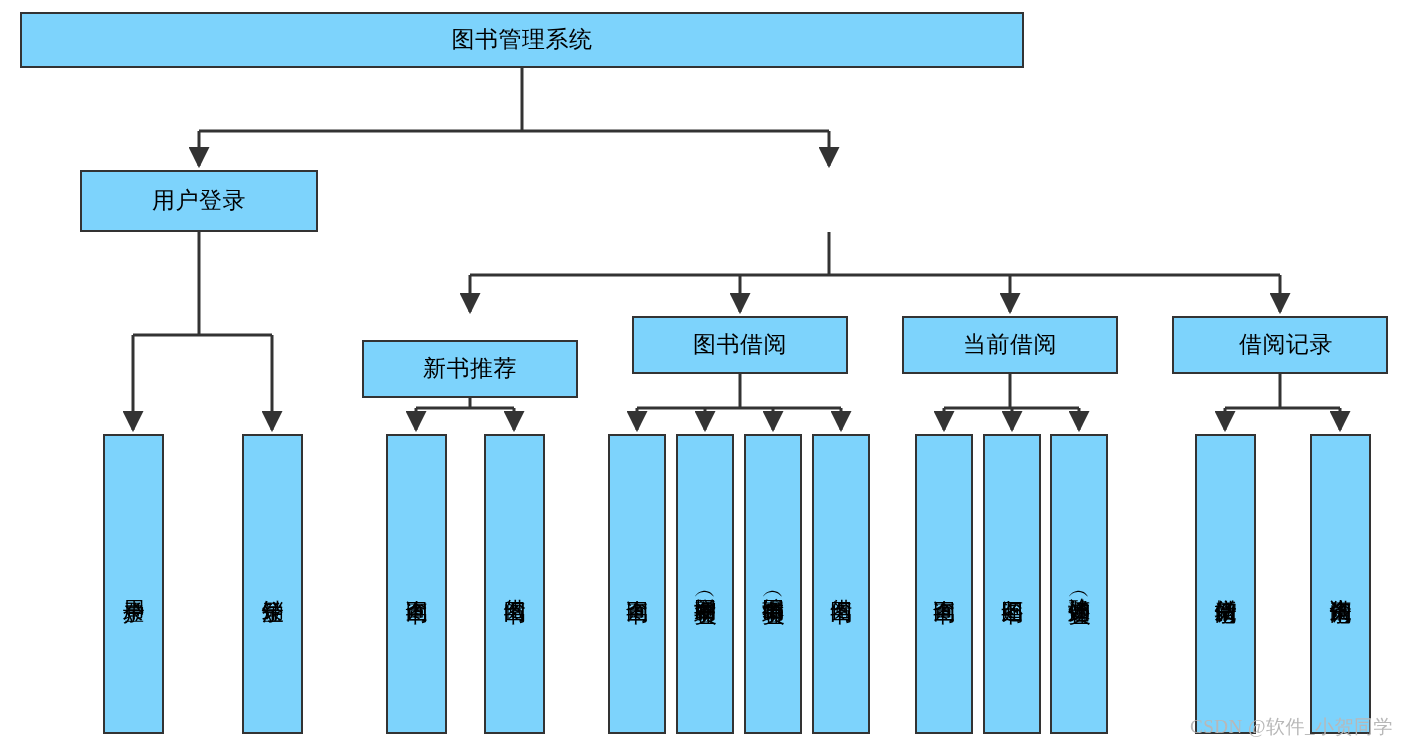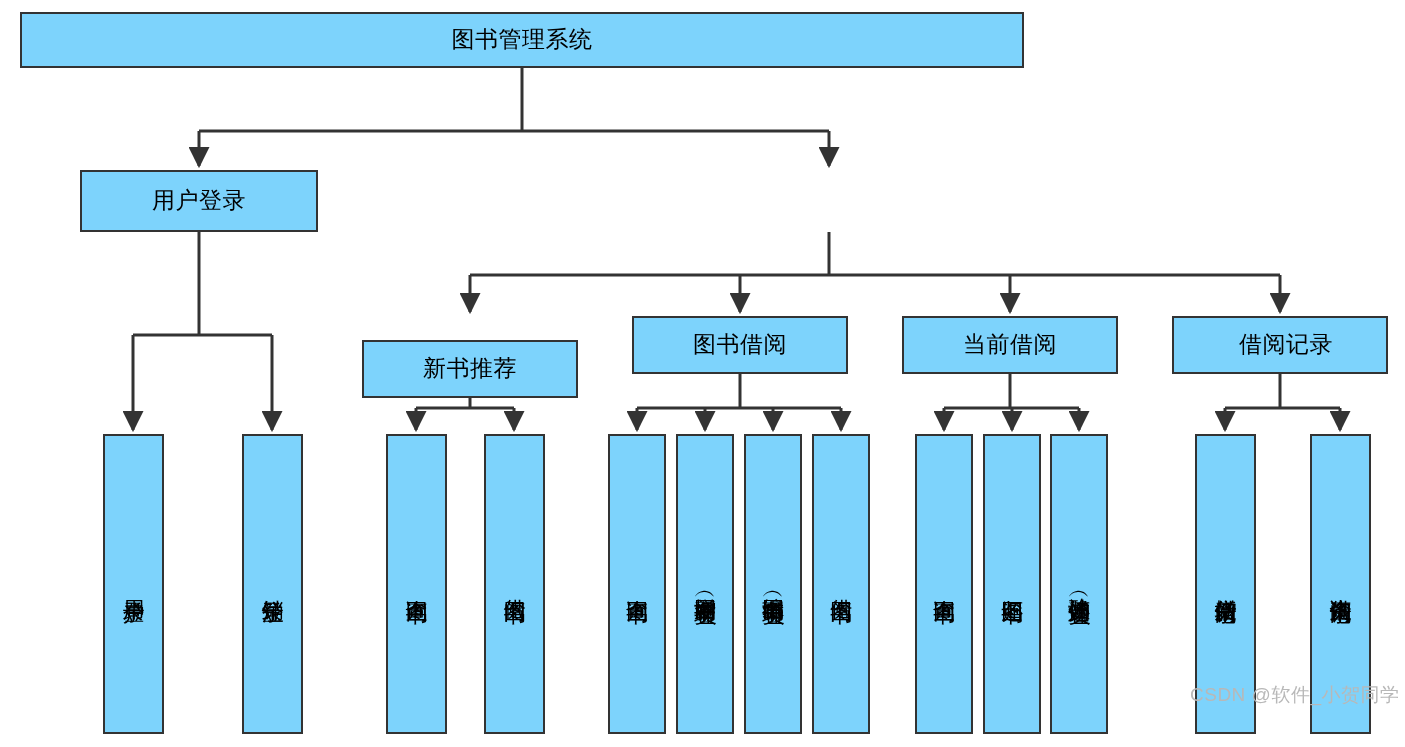--- a/index.html
+++ b/index.html
@@ -173,15 +173,15 @@
   <div class="node v" style="left:1050px;top:434px;width:58px;height:300px;">
     <span class="lbl">确认归还（管理员）</span>
   </div>
   <div class="node v" style="left:1195px;top:434px;width:61px;height:300px;">
     <span class="lbl">新增借阅记录</span>
   </div>
   <div class="node v" style="left:1310px;top:434px;width:61px;height:300px;">
     <span class="lbl">查询借阅记录</span>
   </div>
 
-  <div class="watermark" style="left:1190px;top:682px;">CSDN @软件_小贺同学</div>
+  <div class="watermark" style="left:1190px;top:714px;font-family:Liberation Serif, serif;">CSDN @软件_小贺同学</div>
 
 </div>
 
 </body></html>

